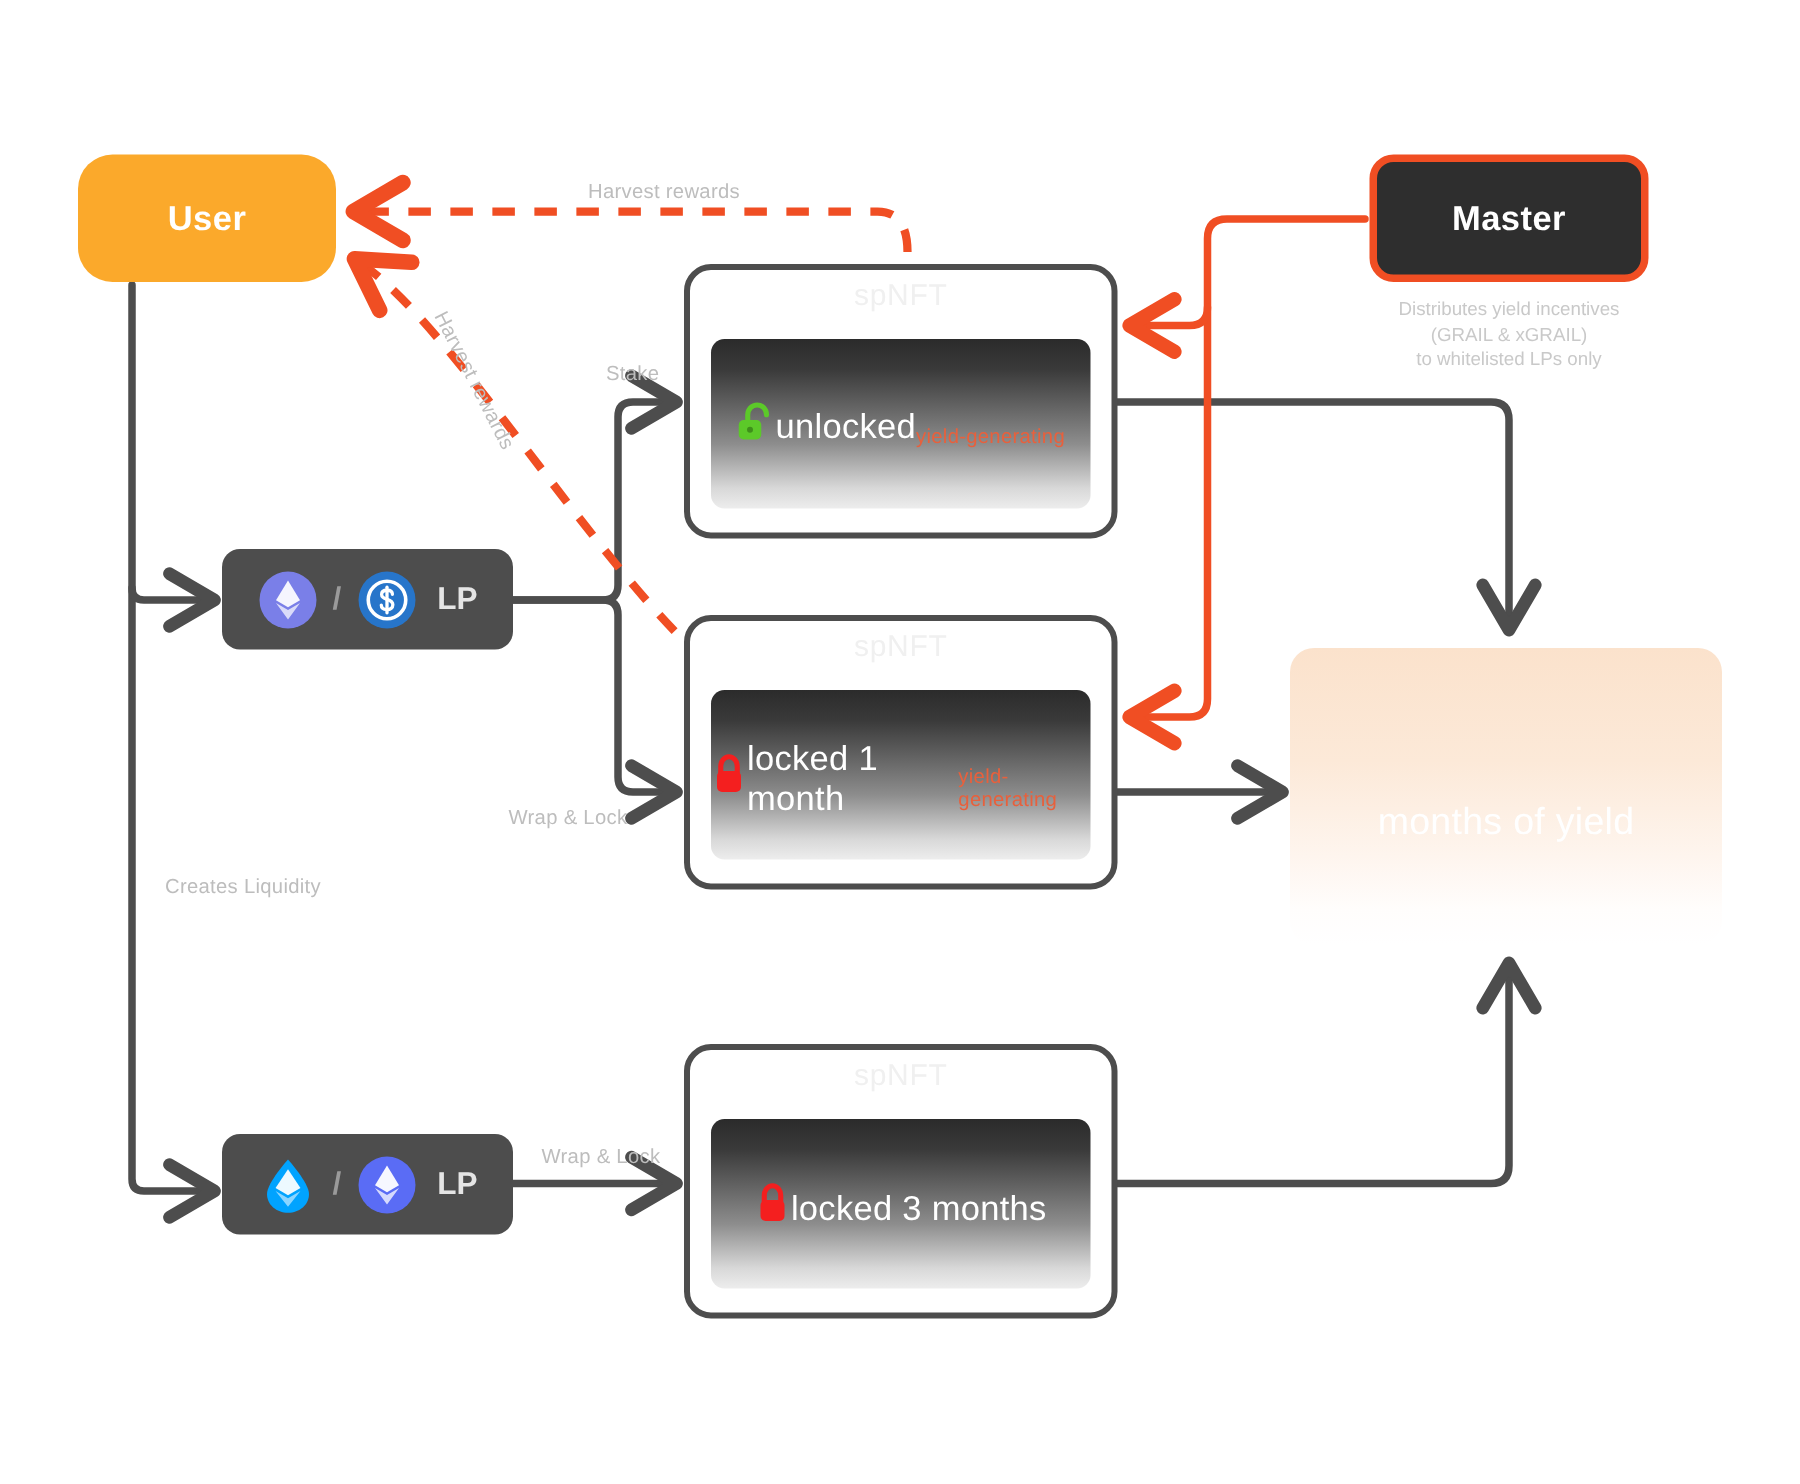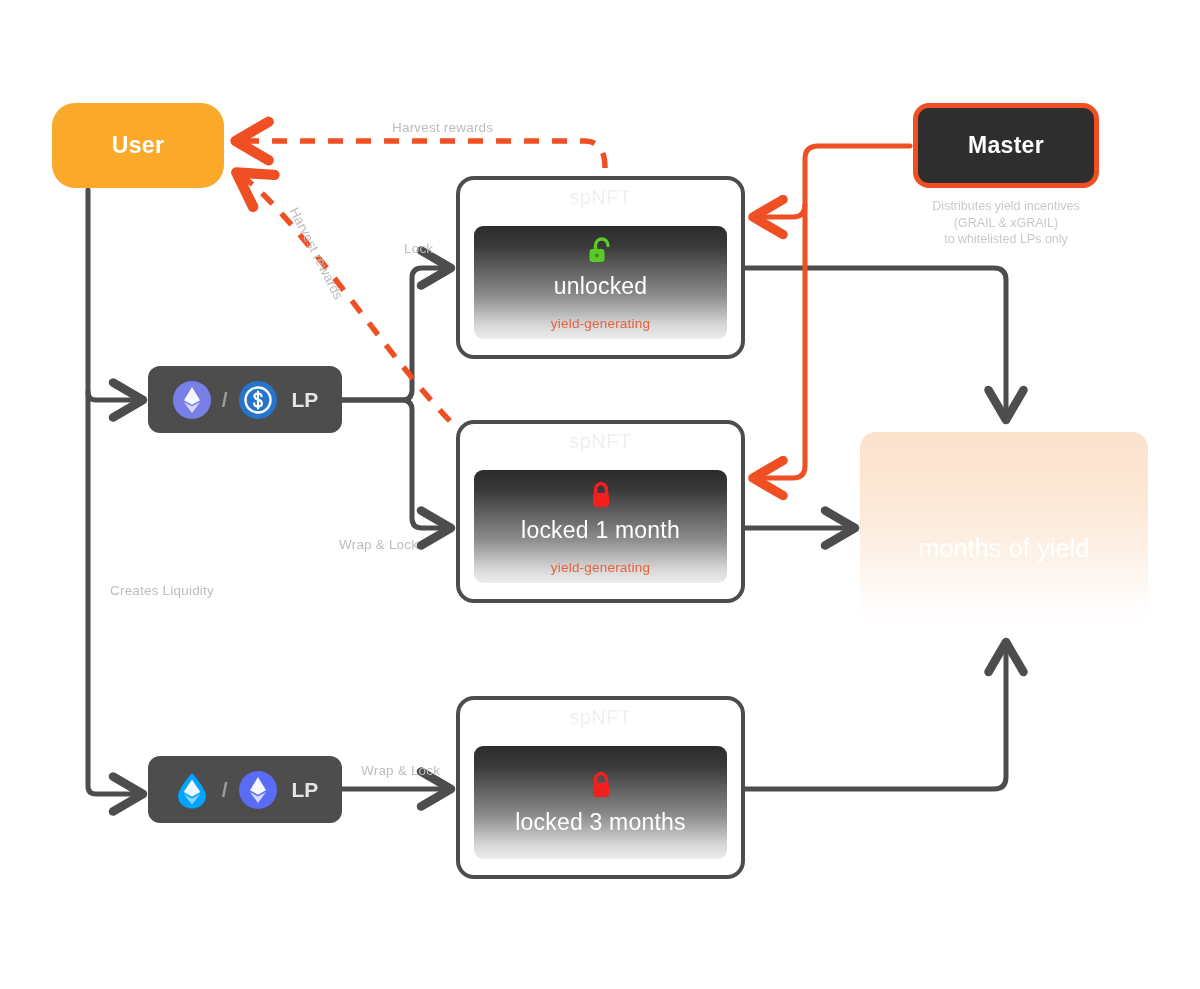--- a/index.html
+++ b/index.html
@@ -48,31 +48,31 @@
   .lp-chip.two{left:148px;top:756px;width:194px;height:67px;}
   .lp-chip .slash{color:#9A9A9A;font-size:21px;font-weight:bold;margin:0 1px;}
   .lp-chip .lp-txt{color:#e5e5e5;font-size:21px;font-weight:bold;margin-left:5px;}
   .coin{width:40px;height:40px;display:block;}
 
   
   .spnft{
     background:#ffffff;border:4px solid #4D4D4D;border-radius:18px;
   }
   .spnft.c1{left:456px;top:176px;width:289px;height:183px;}
-  .spnft.c2{left:456px;top:420px;width:289px;height:183px;}
+  .spnft.c2{left:456px;top:410px;width:289px;height:183px;}
   .spnft.c3{left:456px;top:696px;width:289px;height:183px;}
   .spnft .cap{
     position:absolute;left:0;right:0;top:6px;text-align:center;
     color:#F0F0F0;font-size:20px;letter-spacing:.5px;
   }
   .panel{
     position:absolute;left:14px;right:14px;top:46px;bottom:16px;
     border-radius:9px;
     background:linear-gradient(180deg,#2B2B2B 0%,#3A3A3A 18%,#8D8D8D 62%,#D8D8D8 88%,#EDEDED 100%);
-    display:flex;flex-direction:column;align-items:center;justify-content:center;
+    display:flex;flex-direction:row;align-items:center;justify-content:center;
   }
   .panel .lockwrap{height:34px;display:flex;align-items:center;justify-content:center;}
   .panel .state{
     color:#ffffff;font-size:23px;margin-top:4px;letter-spacing:.2px;
   }
   .panel .yg{
     color:#E8603C;font-size:13.5px;margin-top:16px;letter-spacing:.2px;
   }
   .panel.noyg .state{margin-top:6px;}
 
@@ -236,18 +236,18 @@
 
   <div class="node stake-box">
     <div class="lbl">
       <br>
       <span>months of yield</span>
     </div>
   </div>
 
   <div class="elabel harvest-top">Harvest rewards</div>
   <div class="elabel harvest-diag">Harvest rewards</div>
-  <div class="elabel wrap">Lock</div>
+  <div class="elabel wrap">Stake</div>
   <div class="elabel wraplock1">Wrap &amp; Lock</div>
   <div class="elabel wraplock2">Wrap &amp; Lock</div>
   <div class="elabel creates">Creates Liquidity</div>
 
 </div>
 
 </body></html>

